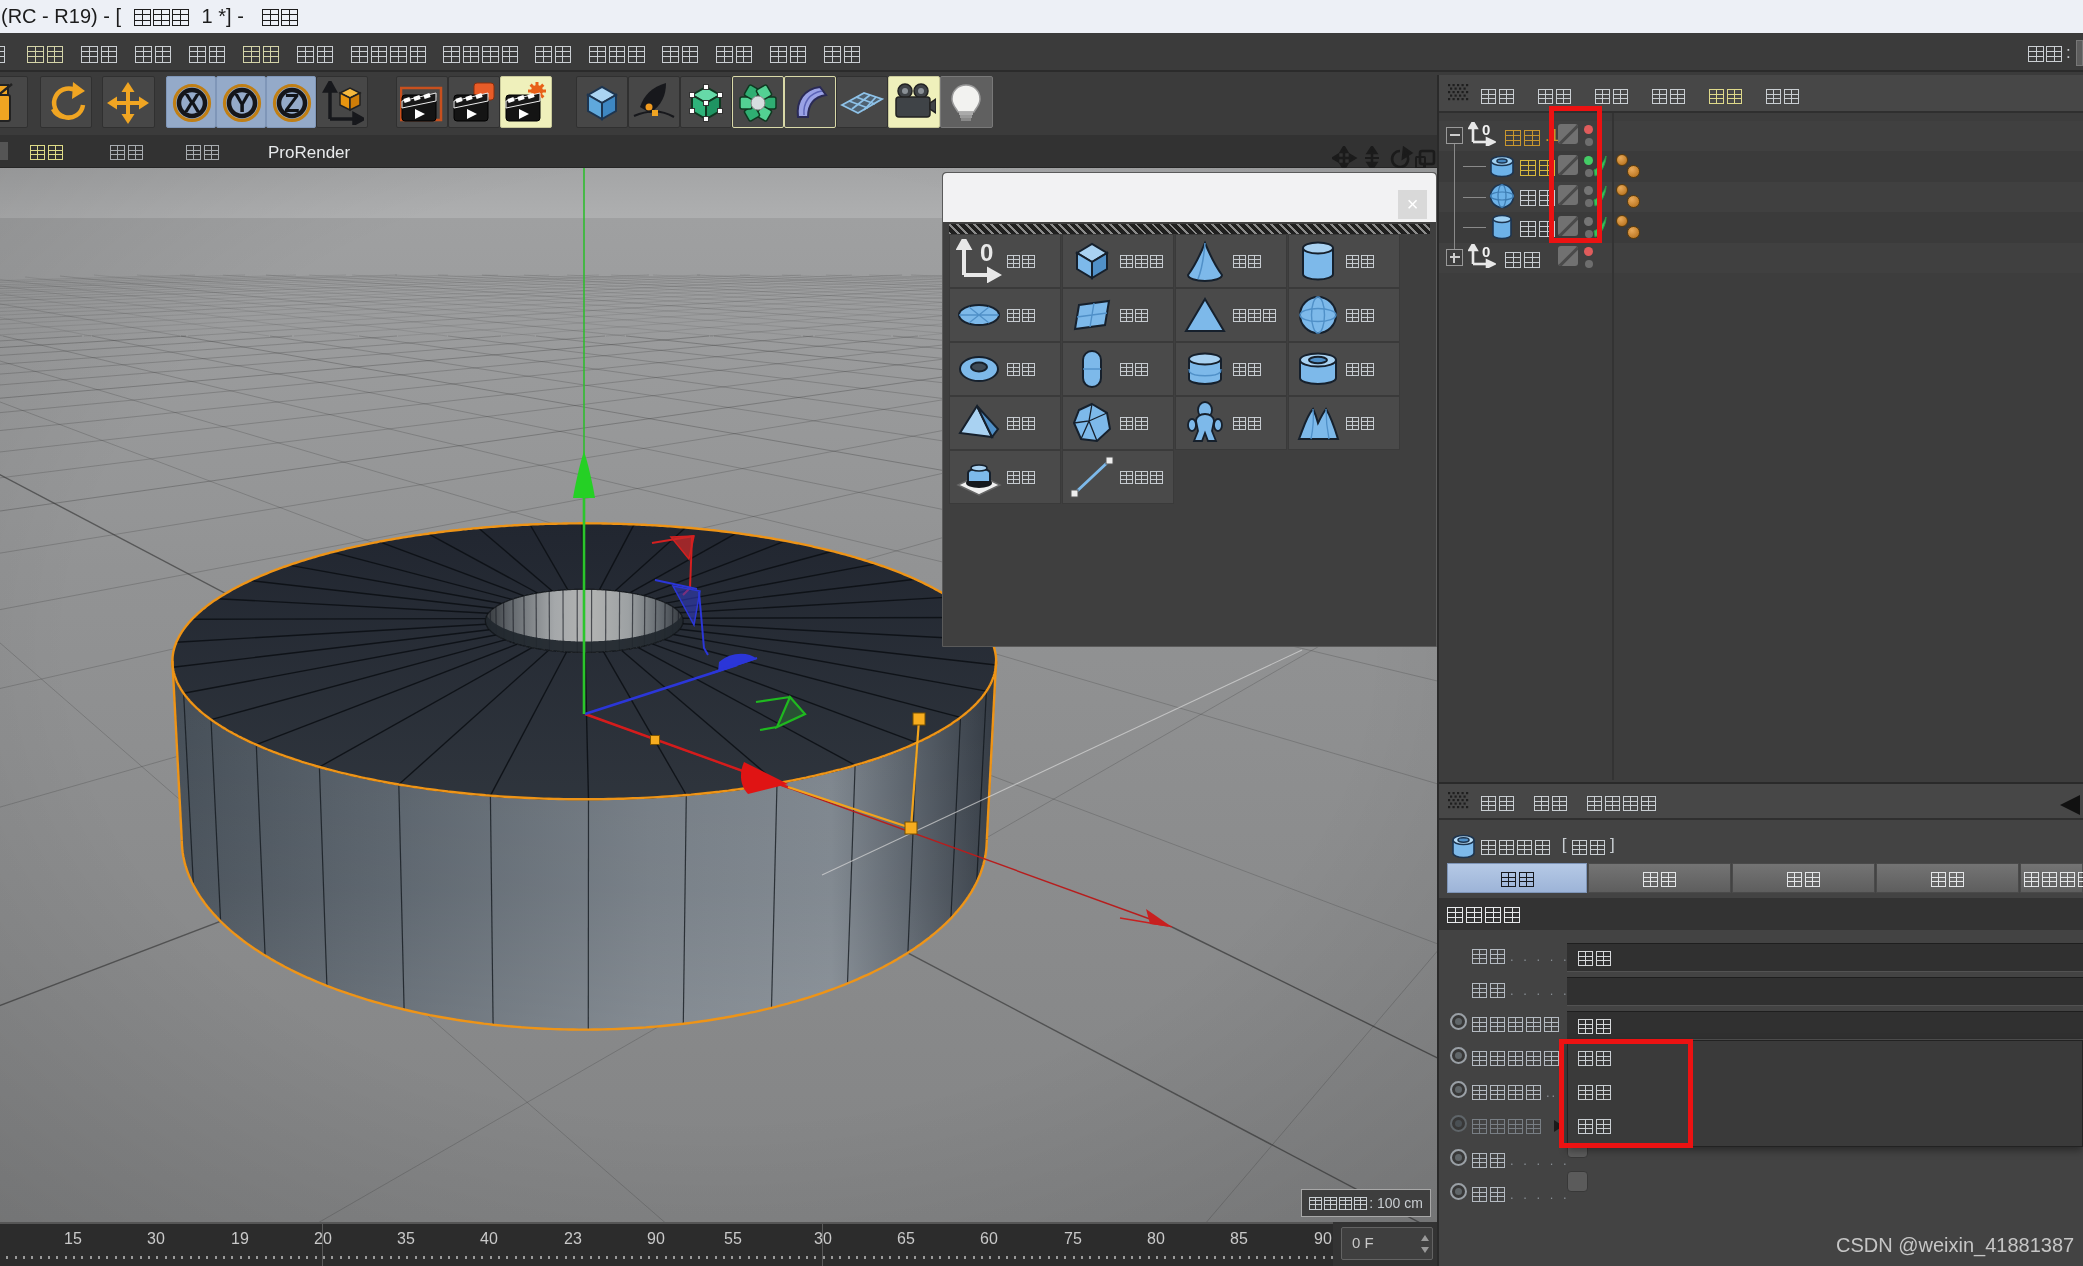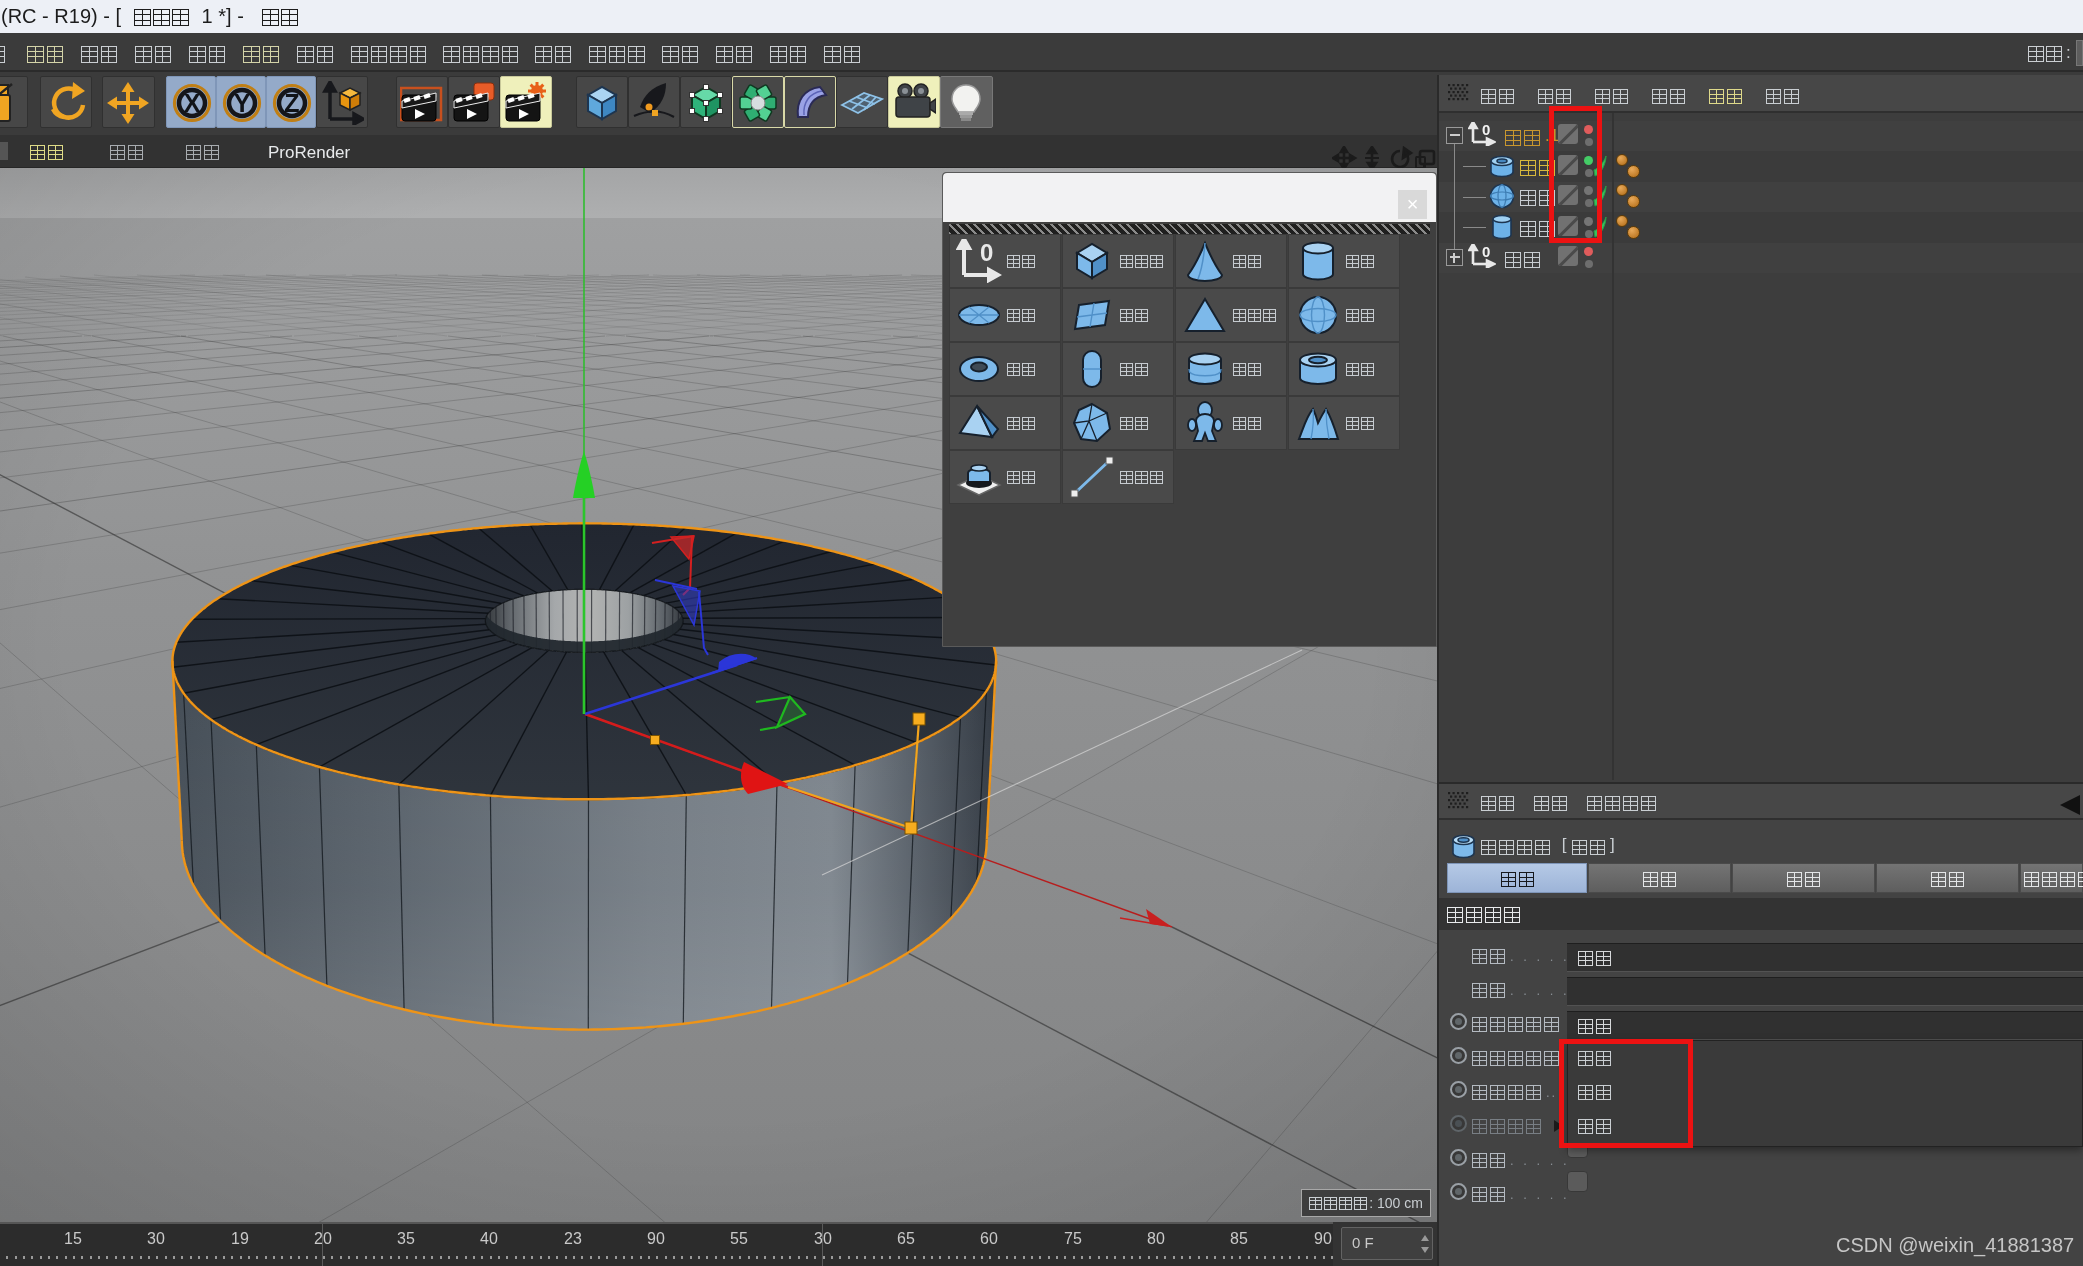--- a/index.html
+++ b/index.html
@@ -1169,21 +1169,21 @@
 <div class="ab" style="left:0;top:1222px;width:1437px;height:44px;background:#2c2c2c;border-top:2px solid #565656"></div>
 <div class="lat" style="left:-25px;top:1230px;width:30px;text-align:center;font-size:16px;color:#c9c9c9">10</div>
 <div class="lat" style="left:58px;top:1230px;width:30px;text-align:center;font-size:16px;color:#c9c9c9">15</div>
 <div class="lat" style="left:141px;top:1230px;width:30px;text-align:center;font-size:16px;color:#c9c9c9">30</div>
 <div class="lat" style="left:225px;top:1230px;width:30px;text-align:center;font-size:16px;color:#c9c9c9">19</div>
 <div class="lat" style="left:308px;top:1230px;width:30px;text-align:center;font-size:16px;color:#c9c9c9">20</div>
 <div class="lat" style="left:391px;top:1230px;width:30px;text-align:center;font-size:16px;color:#c9c9c9">35</div>
 <div class="lat" style="left:474px;top:1230px;width:30px;text-align:center;font-size:16px;color:#c9c9c9">40</div>
 <div class="lat" style="left:558px;top:1230px;width:30px;text-align:center;font-size:16px;color:#c9c9c9">23</div>
 <div class="lat" style="left:641px;top:1230px;width:30px;text-align:center;font-size:16px;color:#c9c9c9">90</div>
-<div class="lat" style="left:724px;top:1230px;width:30px;text-align:center;font-size:16px;color:#c9c9c9">55</div>
+<div class="lat" style="left:724px;top:1230px;width:30px;text-align:left;font-size:16px;color:#c9c9c9">55</div>
 <div class="lat" style="left:808px;top:1230px;width:30px;text-align:center;font-size:16px;color:#c9c9c9">30</div>
 <div class="lat" style="left:891px;top:1230px;width:30px;text-align:center;font-size:16px;color:#c9c9c9">65</div>
 <div class="lat" style="left:974px;top:1230px;width:30px;text-align:center;font-size:16px;color:#c9c9c9">60</div>
 <div class="lat" style="left:1058px;top:1230px;width:30px;text-align:center;font-size:16px;color:#c9c9c9">75</div>
 <div class="lat" style="left:1141px;top:1230px;width:30px;text-align:center;font-size:16px;color:#c9c9c9">80</div>
 <div class="lat" style="left:1224px;top:1230px;width:30px;text-align:center;font-size:16px;color:#c9c9c9">85</div>
 <div class="lat" style="left:1308px;top:1230px;width:30px;text-align:center;font-size:16px;color:#c9c9c9">90</div>
 <div class="ab" style="left:6.4px;top:1256px;width:2px;height:2.5px;background:#999"></div>
 <div class="ab" style="left:14.7px;top:1256px;width:2px;height:2.5px;background:#999"></div>
 <div class="ab" style="left:23.1px;top:1256px;width:2px;height:2.5px;background:#999"></div>

